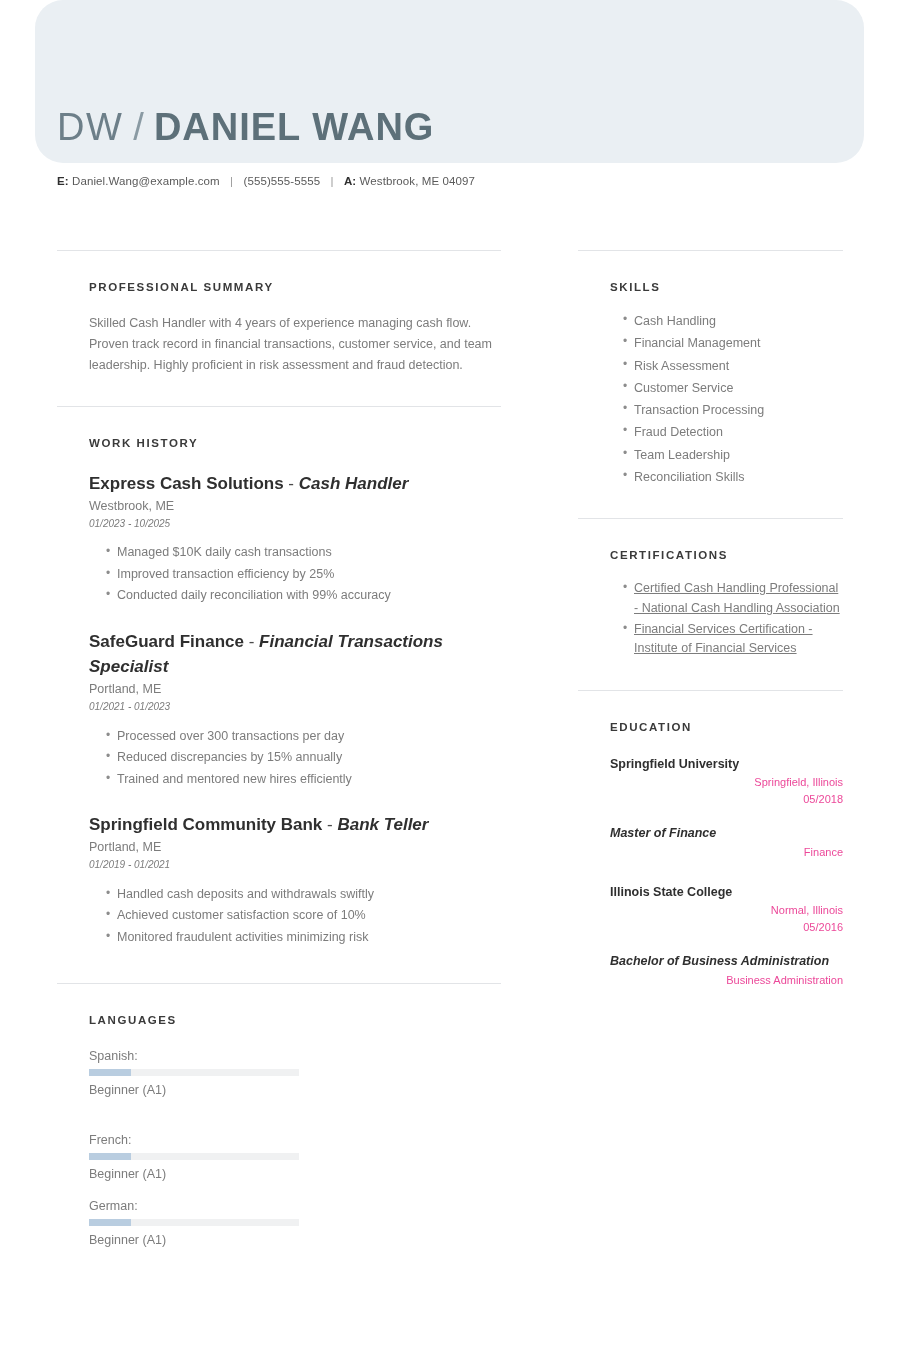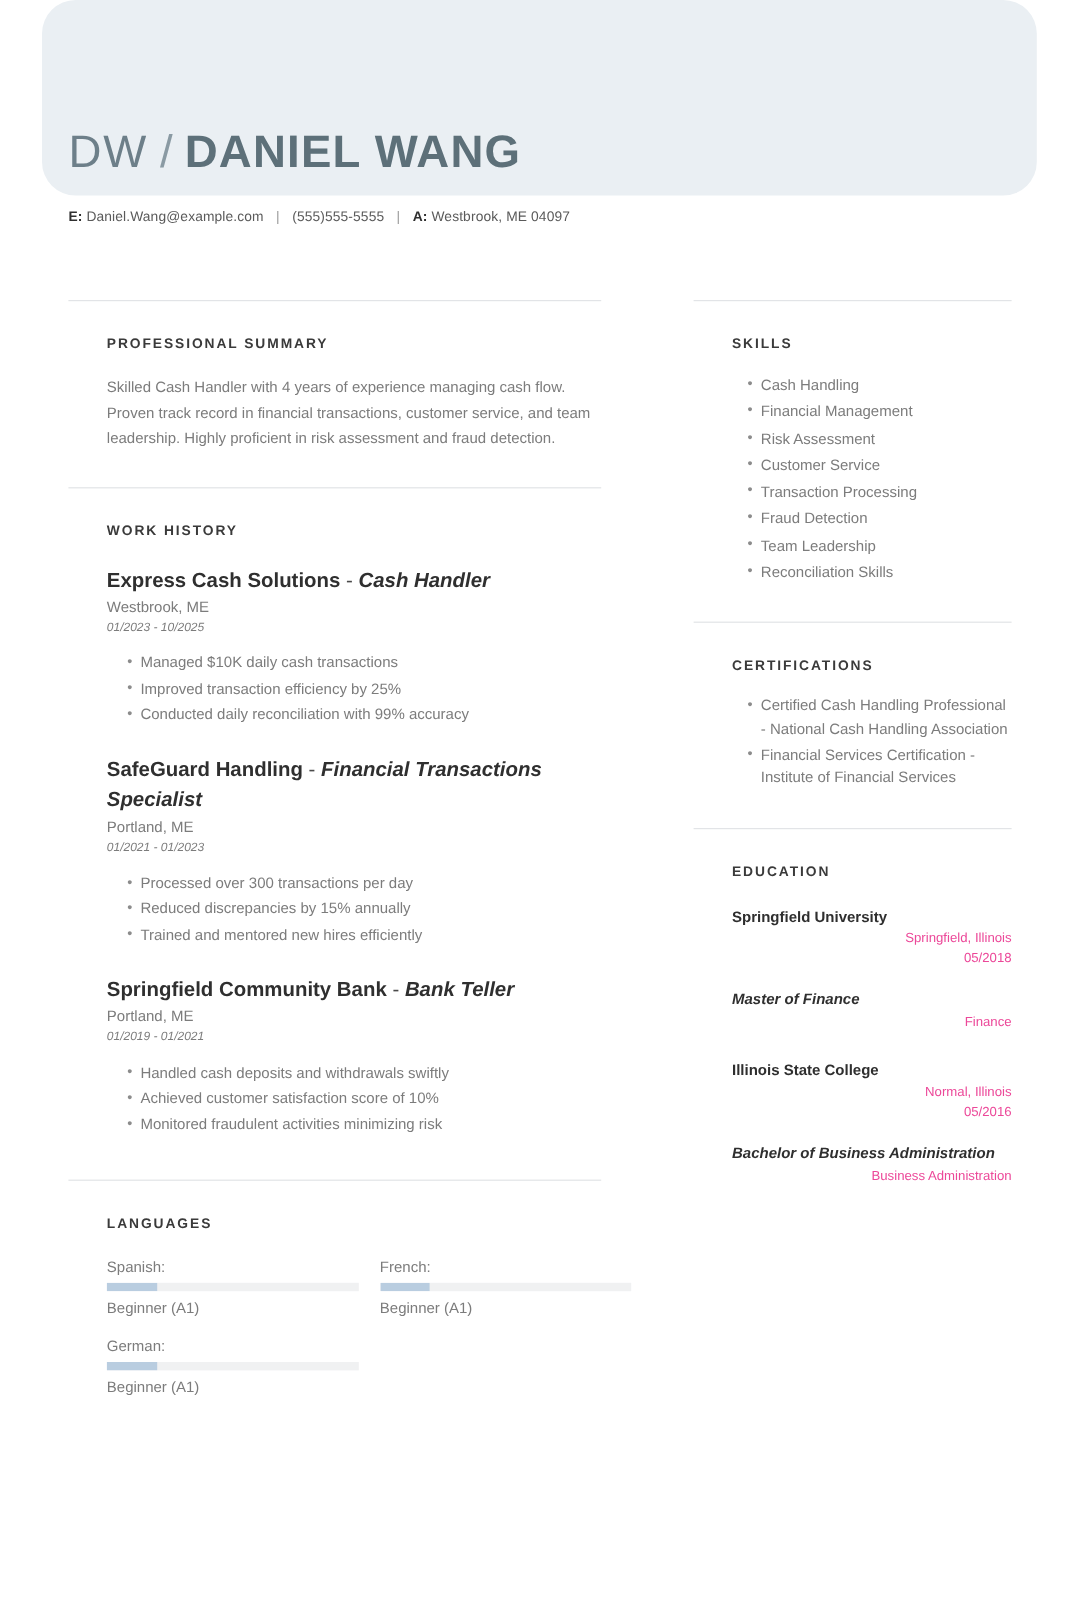--- a/index.html
+++ b/index.html
@@ -172,20 +172,21 @@
   }
 
   
   .lang-grid {
     margin-top: 20px;
     width: 437px;
   }
   .lang-row {
     display: flex;
     gap: 18px;
+    flex-direction: column;
   }
   .lang-cell {
     width: 210px;
     margin-bottom: 12px;
   }
   .lang-cell.empty { visibility: hidden; }
   .lang-name {
     font-size: 12.5px;
     color: #7c7c7c;
     line-height: 1.6;
@@ -227,20 +228,21 @@
     content: "•";
     position: absolute;
     left: 0;
     top: -1px;
     color: #8c8c8c;
     font-size: 12px;
   }
   ul.side-list.certs li {
     margin-bottom: 1px;
     line-height: 1.58;
+    text-decoration: underline;
   }
 
   
   .edu-block {
     margin-top: 22px;
   }
   .edu-school {
     font-size: 12.5px;
     font-weight: 700;
     color: #2f2f2f;
@@ -302,21 +304,21 @@
         <div class="job-dates">01/2023 - 10/2025</div>
         <ul class="bullets">
           <li>Managed $10K daily cash transactions</li>
           <li>Improved transaction efficiency by 25%</li>
           <li>Conducted daily reconciliation with 99% accuracy</li>
         </ul>
       </div>
 
       <div class="job">
         <div class="job-head">
-          <span class="job-company">SafeGuard Handling</span><span class="job-dash"> - </span><span class="job-role">Financial Transactions Specialist</span>
+          <span class="job-company">SafeGuard Finance</span><span class="job-dash"> - </span><span class="job-role">Financial Transactions Specialist</span>
         </div>
         <div class="job-loc">Portland, ME</div>
         <div class="job-dates">01/2021 - 01/2023</div>
         <ul class="bullets">
           <li>Processed over 300 transactions per day</li>
           <li>Reduced discrepancies by 15% annually</li>
           <li>Trained and mentored new hires efficiently</li>
         </ul>
       </div>
 

